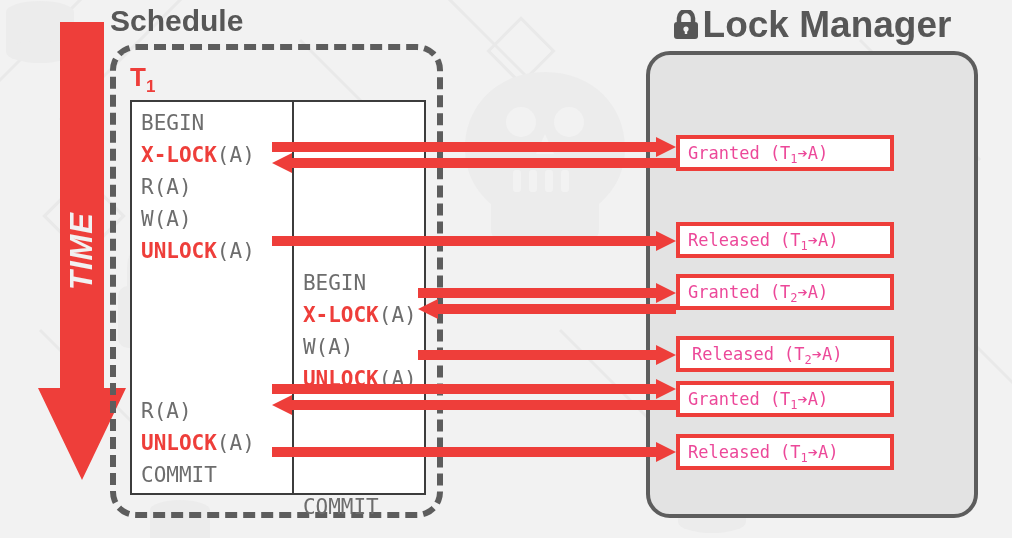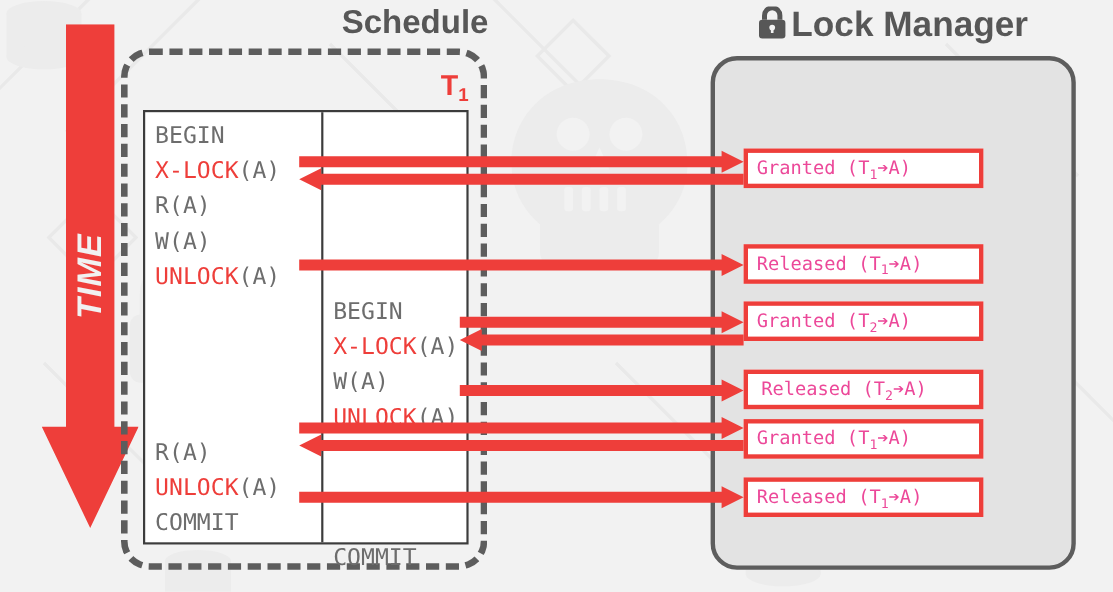--- a/index.html
+++ b/index.html
@@ -38,41 +38,41 @@
     font-style: italic;
     letter-spacing: 1px;
     transform: rotate(-90deg);
     font-family: "Liberation Sans", sans-serif;
   }
 
   
   #schedule-title {
     position: absolute;
     left: 110px; top: 4px; width: 334px;
-    text-align: right;
+    text-align: left;
     font-size: 30px; font-weight: bold;
     color: #575757;
   }
   #schedule-box {
     position: absolute;
     left: 110px; top: 44px;
     width: 333px; height: 474px;
     border: 6px dashed #5d5d5d;
     border-radius: 26px;
     box-sizing: border-box;
   }
   #schedule-headers {
     position: absolute;
     left: 130px; top: 62px;
     width: 296px; height: 36px;
     display: flex;
   }
   .txn-header {
     flex: 1;
-    text-align: right;
+    text-align: left;
     color: #ee3e3a;
     font-size: 26px;
     font-weight: bold;
   }
   .txn-header sub { font-size: 17px; }
 
   #schedule-table {
     position: absolute;
     left: 130px; top: 100px;
     width: 296px; height: 395px;
@@ -91,30 +91,30 @@
   .op-row {
     height: 32px;
     line-height: 32px;
     font-family: "DejaVu Sans Mono", "Liberation Mono", monospace;
     font-size: 21px;
     color: #6d6d6d;
     white-space: nowrap;
   }
   .op-row .kw {
     color: #ee3e3a;
-    font-weight: normal;
+    font-weight: bold;
   }
   .op-row.blank { color: transparent; }
 
   
   #lm-title {
     position: absolute;
     left: 646px; top: 4px; width: 332px;
     text-align: center;
-    font-size: 32px; font-weight: bold;
+    font-size: 37px; font-weight: bold;
     color: #575757;
     white-space: nowrap;
   }
   #lm-lock-icon {
     display: inline-block;
     vertical-align: -3px;
     margin-right: 4px;
   }
   #lm-panel {
     position: absolute;

